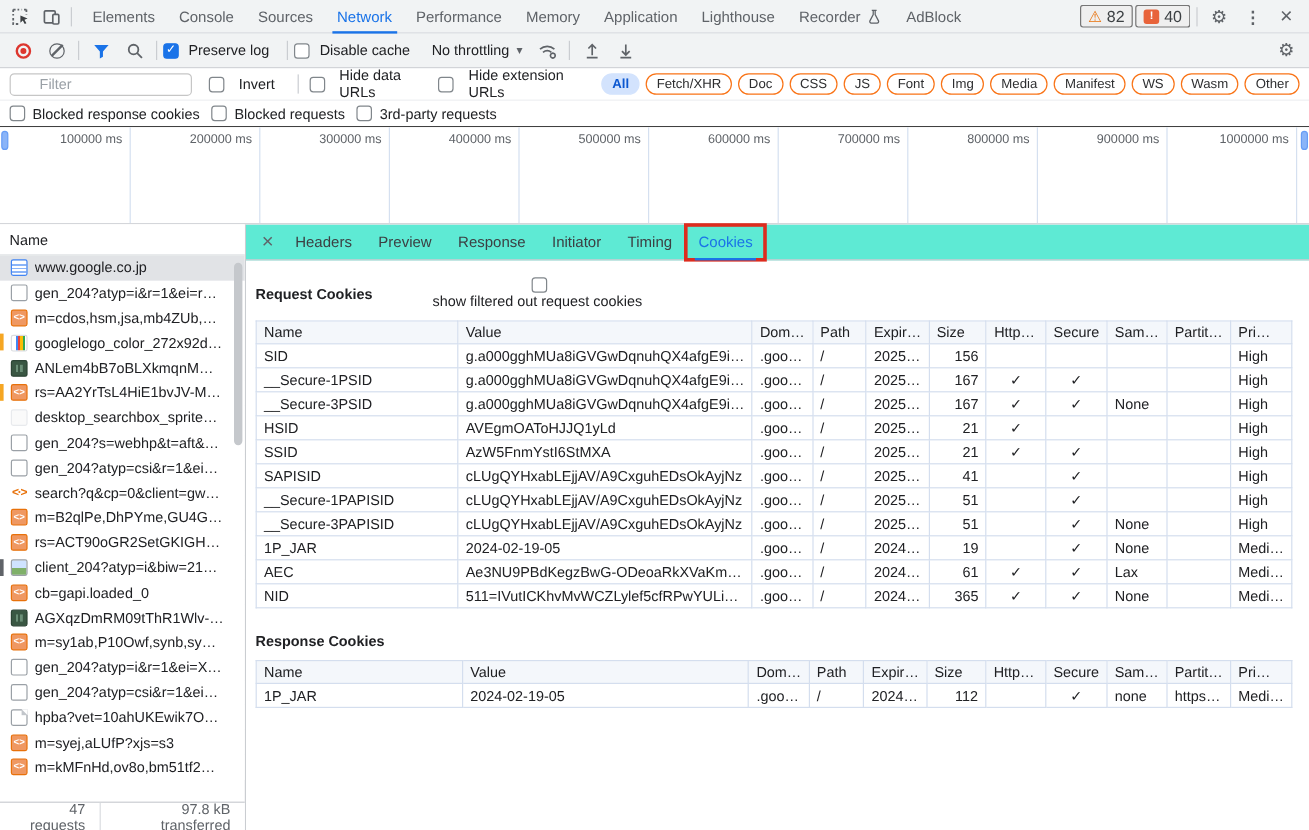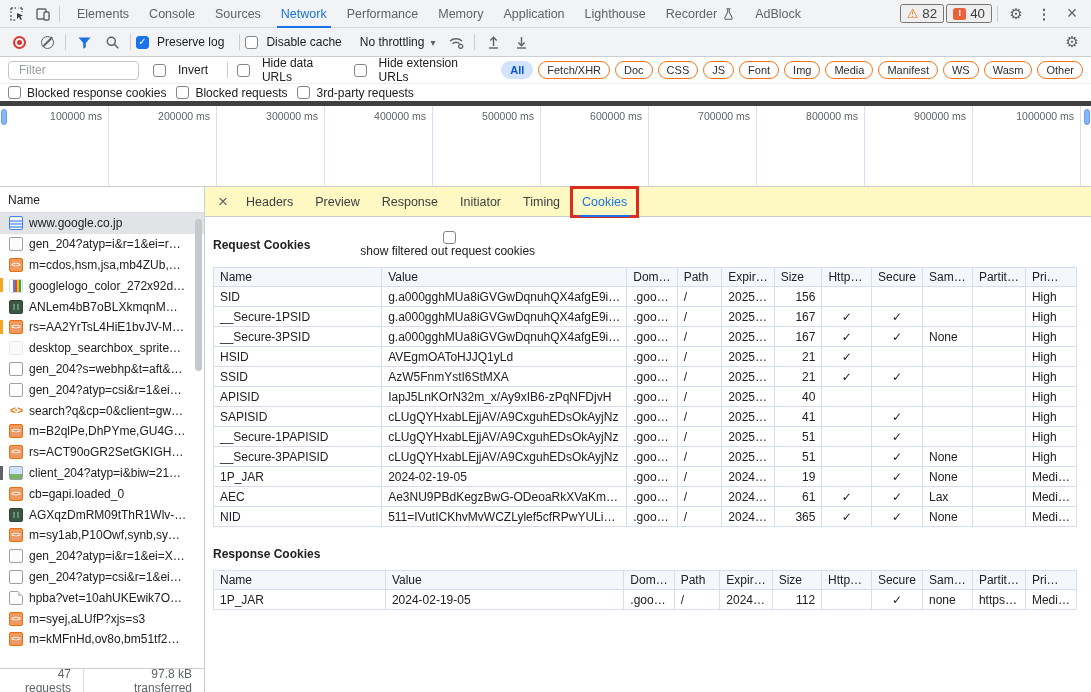--- a/index.html
+++ b/index.html
@@ -38,28 +38,28 @@
   .cb { width:13px; height:13px; border:1.5px solid #80868b; border-radius:3px; background:#fff; flex:none; display:inline-flex; align-items:center; justify-content:center; }
   .cb.checked { background:#1a73e8; border-color:#1a73e8; }
   .cb.checked::after { content:"\2713"; color:#fff; font-size:10px; font-weight:bold; line-height:1; }
   .cb-label { margin:0 10px 0 6px; color:#202124; }
   .dropdown { display:flex; align-items:center; gap:6px; padding:0 6px; color:#202124; background:transparent; border:none; font:12px "Liberation Sans","DejaVu Sans",sans-serif; }
   .dropdown::after { content:"\25BE"; font-size:10px; color:#5f6368; }
   .toolbar2 .spacer { flex:1; }
 
   
   .filter-row { height:27px; background:#fff; border-bottom:1px solid #eceef0; display:flex; align-items:center; padding:0 8px; gap:6px; flex:none; }
-  .filter-input { width:131px; height:19px; border:1px solid #c6c6c6; border-radius:4px; padding:0 10px; font:12px "Liberation Sans","DejaVu Sans",sans-serif; color:#202124; outline:none; }
+  .filter-input { width:152px; height:19px; border:1px solid #c6c6c6; border-radius:4px; padding:0 24px; font:12px "Liberation Sans","DejaVu Sans",sans-serif; color:#202124; outline:none; }
   .filter-input::placeholder { color:#9aa0a6; }
   .chips { display:flex; align-items:center; gap:5px; margin-left:6px; }
   .chip { height:18px; padding:0 8px; border:1px solid #f97316; border-radius:9px; background:#fff; color:#2d2e30; font:11px "Liberation Sans","DejaVu Sans",sans-serif; display:flex; align-items:center; }
   .chip.active { background:#d3e3fd; border-color:#d3e3fd; color:#0b57d0; font-weight:bold; }
 
   
-  .checks-row { height:22px; background:#fff; border-bottom:5px solid #404040; display:flex; align-items:center; padding:0 8px; flex:none; }
+  .checks-row { height:22px; background:#fff; border-bottom:1px solid #404040; display:flex; align-items:center; padding:0 8px; flex:none; }
 
   
   .timeline { position:relative; height:81px; background:#fff; border-bottom:1px solid #cacdd1; flex:none; overflow:hidden; }
   .tl-grid { position:absolute; top:0; bottom:0; width:1px; background:#d5e0f0; }
   .tl-label { position:absolute; top:4px; width:90px; text-align:right; font-size:10.5px; color:#5f6368; }
   .tl-grip { position:absolute; top:3px; width:6px; height:16px; background:#8ab4f8; border:1px solid #669df6; border-radius:3px; }
 
   
   .content { flex:1; display:flex; min-height:0; }
   .sidebar { width:205px; flex:none; border-right:1px solid #cacdd1; display:flex; flex-direction:column; position:relative; background:#fff; }
@@ -86,21 +86,21 @@
   .ic-doc-plain { border:1px solid #9aa0a6; background:#fff; }
   .ic-doc-plain::after { content:""; position:absolute; right:-1px; top:-1px; border-style:solid; border-width:0 5px 5px 0; border-color:transparent #fff #c2c6cb transparent; }
   .sb-scroll { position:absolute; right:2px; top:4px; width:7px; height:152px; background:#c5c8cc; border-radius:4px; }
 
   .status-bar { height:24px; flex:none; border-top:1px solid #cacdd1; display:flex; align-items:center; color:#5f6368; background:#fff;text-align:right; }
   .status-seg { padding:0 12px; height:100%; display:flex; align-items:center; }
   .status-seg + .status-seg { border-left:1px solid #dadce0; }
 
   
   .detail { flex:1; display:flex; flex-direction:column; min-width:0; background:#fff; }
-  .detail-tabs { height:30px; flex:none; background:#fef9c3; border-bottom:1px solid #cacdd1; display:flex; align-items:center; padding-left:6px; }
+  .detail-tabs { height:30px; flex:none; background:#5eead4; border-bottom:1px solid #cacdd1; display:flex; align-items:center; padding-left:6px; }
   .dt-close { width:24px; height:24px; border:none; background:transparent; color:#5f6368; font-size:15px; display:flex; align-items:center; justify-content:center; }
   .dt-close::before { content:"\00D7"; font-size:17px; }
   .detail-tab { position:relative; height:30px; border:none; background:transparent; padding:0 11px; font:12.5px "Liberation Sans","DejaVu Sans",sans-serif; color:#3c4043; }
   .detail-tab.active { color:#1a73e8; }
   .detail-tab.active::after { content:""; position:absolute; left:8px; right:8px; bottom:0; height:2px; background:#1a73e8; }
   .detail-tab.annotated { outline:3px solid #dd2c1e; outline-offset:-2px; }
   .cookie-content { flex:1; overflow:hidden; padding:14px 14px 0 8px; }
   .section-head { display:flex; align-items:center; }
   .section-title { font-weight:bold; color:#202124; }
   .section-head .cb-wrap { display:flex; align-items:center; margin-left:44px;flex-direction:column; }
@@ -509,33 +509,20 @@
                 <td>/</td>
                 <td>2025…</td>
                 <td class="c-num">21</td>
                 <td class="c-center">✓</td>
                 <td class="c-center">✓</td>
                 <td></td>
                 <td></td>
                 <td>High</td>
               </tr>
               <tr>
-                <td>APISID</td>
-                <td>IapJ5LnKOrN32m_x/Ay9xIB6-zPqNFDjvH</td>
-                <td>.goo…</td>
-                <td>/</td>
-                <td>2025…</td>
-                <td class="c-num">40</td>
-                <td class="c-center"></td>
-                <td class="c-center"></td>
-                <td></td>
-                <td></td>
-                <td>High</td>
-              </tr>
-              <tr>
                 <td>SAPISID</td>
                 <td>cLUgQYHxabLEjjAV/A9CxguhEDsOkAyjNz</td>
                 <td>.goo…</td>
                 <td>/</td>
                 <td>2025…</td>
                 <td class="c-num">41</td>
                 <td class="c-center"></td>
                 <td class="c-center">✓</td>
                 <td></td>
                 <td></td>

